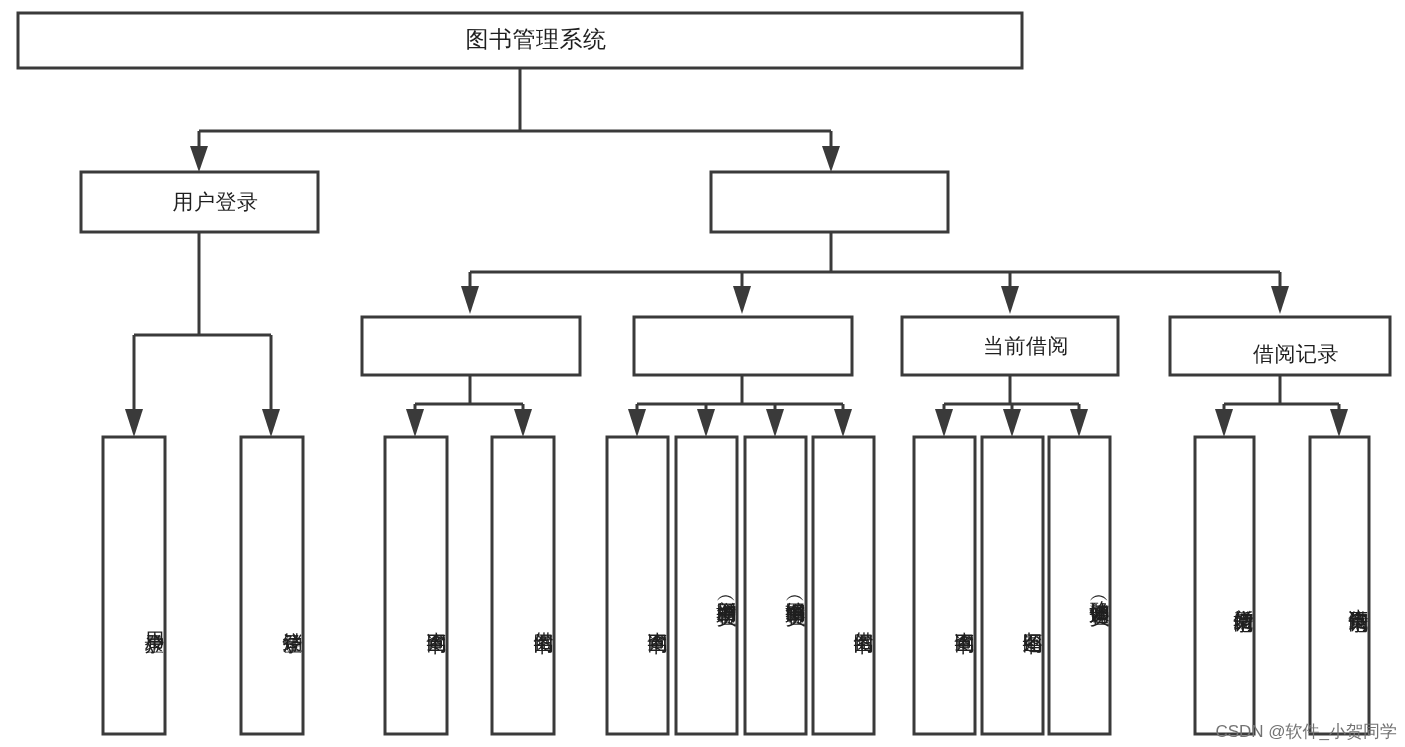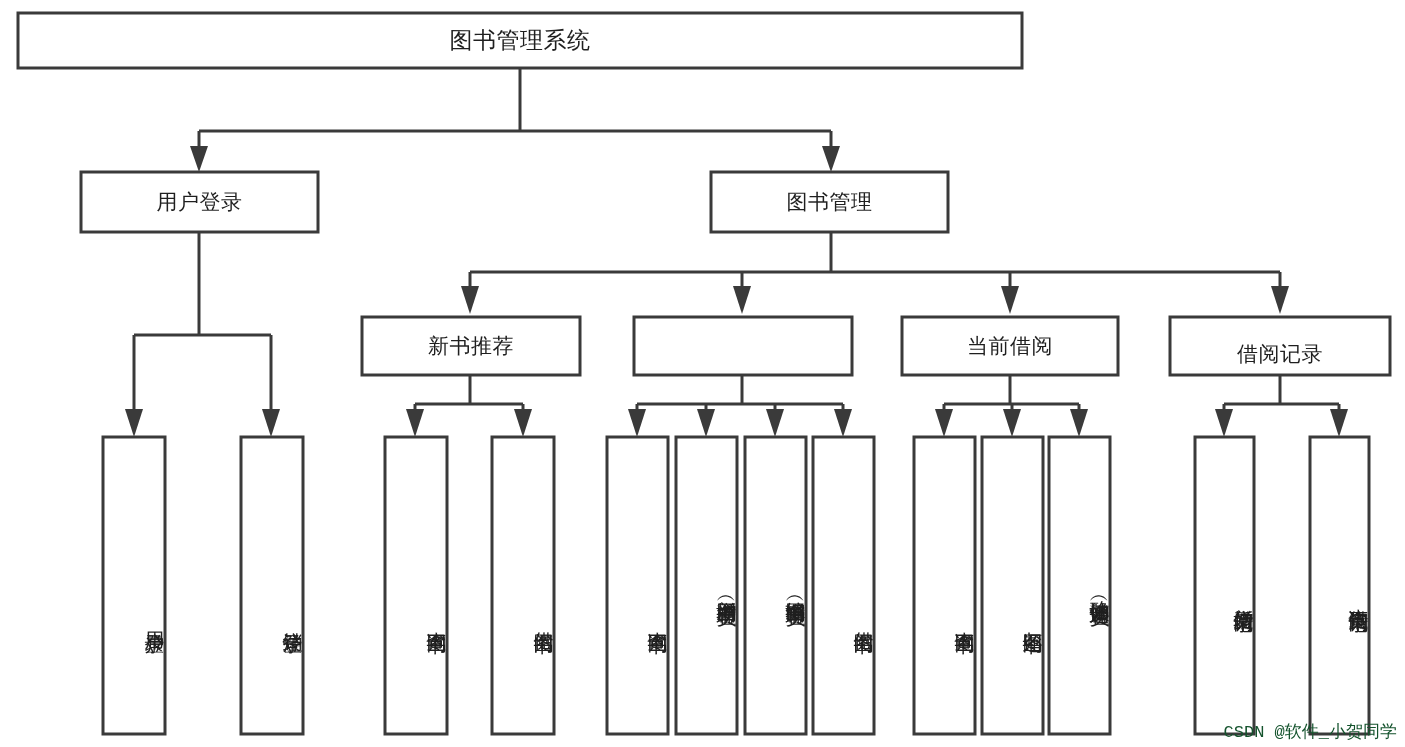--- a/index.html
+++ b/index.html
@@ -40,48 +40,49 @@
   .arrow-head {
     fill: #3a3a3a;
     stroke: none;
   }
   .node-label {
     position: absolute;
     display: flex;
     align-items: center;
     justify-content: center;
     color: #1f1f1f;
-    font-family: Liberation Sans, sans-serif;
+    font-family: Liberation Serif, serif;
     font-size: 21px;
     line-height: 1.05;
     letter-spacing: 0.5px;
     white-space: nowrap;
     pointer-events: none;
+    padding-left: 16px;
   }
   .node-label.vertical {
     writing-mode: vertical-rl;
     text-orientation: upright;
     align-items: flex-start;
     justify-content: center;
     padding-top: 6px;
     box-sizing: border-box;
     font-size: 20px;
     letter-spacing: 1px;
   }
   .hit-area {
     position: absolute;
     background: transparent;
   }
   .watermark {
     position: absolute;
     right: 8px;
     bottom: 4px;
-    font-family: Liberation Mono, monospace;
+    font-family: Liberation Sans, sans-serif;
     font-size: 17px;
-    color: #14532d;
+    color: #737373;
     white-space: nowrap;
     pointer-events: none;
   }
 </style>
 </head>
 <body>
 
 <div id="diagram-root">
 
   <svg class="canvas" viewBox="0 0 1405 747" xmlns="http://www.w3.org/2000/svg">
@@ -184,23 +185,21 @@
     <rect class="node-box" x="982" y="437" width="61" height="297"></rect>
     <rect class="node-box" x="1049" y="437" width="61" height="297"></rect>
 
     <rect class="node-box" x="1195" y="437" width="59" height="297"></rect>
     <rect class="node-box" x="1310" y="437" width="59" height="297"></rect>
   </svg>
 
   <div class="node-label" style="left:18px; top:13px; width:1004px; height:55px; font-size:23px;">图书管理系统</div>
 
   <div class="node-label" style="left:81px; top:172px; width:237px; height:60px;">用户登录</div>
-  <div class="node-label" style="left:711px; top:172px; width:237px; height:60px;">图书管理</div>
-
-  <div class="node-label" style="left:362px; top:317px; width:218px; height:58px;">新书推荐</div>
+
   <div class="node-label" style="left:902px; top:317px; width:216px; height:58px;text-align:right;">当前借阅</div>
   <div class="node-label" style="left:1170px; top:317px; width:220px; height:74px;">借阅记录</div>
 
   <div class="node-label vertical" style="left:103px; top:437px; width:62px; height:297px; padding-top:64px;">用户登录</div>
   <div class="node-label vertical" style="left:241px; top:437px; width:62px; height:297px; padding-top:64px;">注销登录</div>
 
   <div class="node-label vertical" style="left:385px; top:437px; width:62px; height:297px; padding-top:64px;">查询图书</div>
   <div class="node-label vertical" style="left:492px; top:437px; width:62px; height:297px; padding-top:64px;">借阅图书</div>
 
   <div class="node-label vertical" style="left:607px; top:437px; width:61px; height:297px; padding-top:64px;">查询图书</div>

